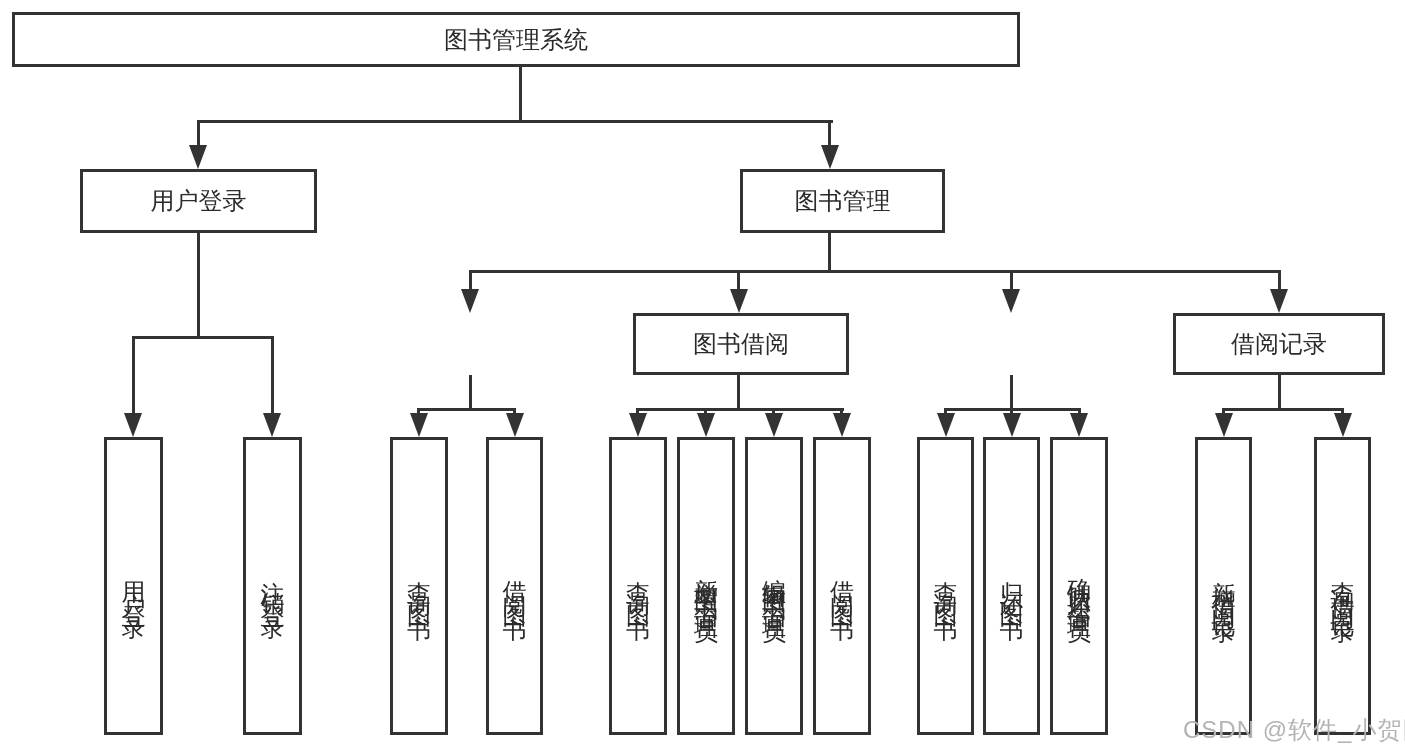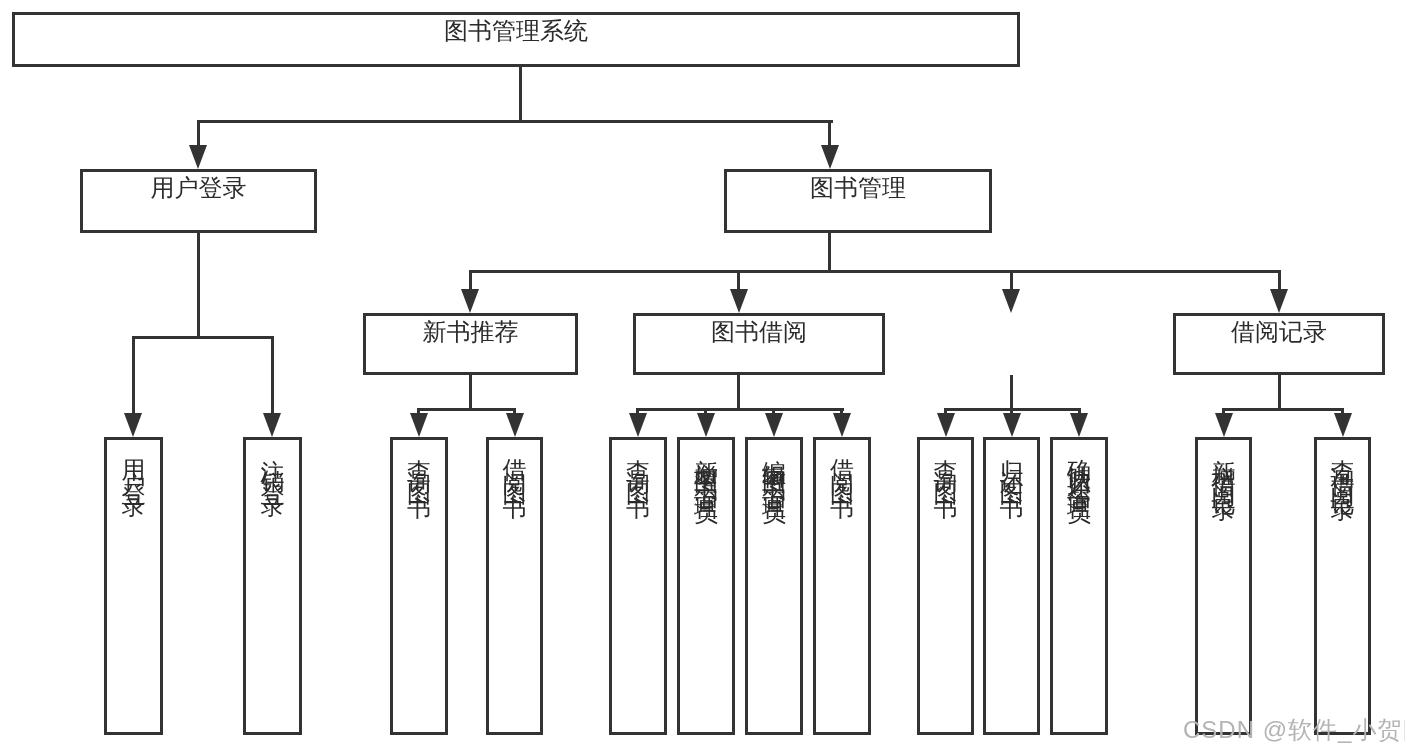--- a/index.html
+++ b/index.html
@@ -9,21 +9,21 @@
     background:#ffffff;
     font-family:"Liberation Sans","DejaVu Sans",sans-serif;
     overflow:hidden;
   }
   .box{
     position:absolute;
     box-sizing:border-box;
     background:#ffffff;
     border:3px solid #333333;
     display:flex;
-    align-items:flex-start;
+    align-items:center;
     justify-content:center;
     color:#2b2b2b;
     font-size:24px;
     z-index:2;
   }
   .vtext{
     writing-mode:vertical-rl;
     text-orientation:mixed;
     white-space:nowrap;
   }
@@ -59,21 +59,21 @@
   <div class="vline" style="left:519px;top:67px;height:53px;"></div>
   <div class="hline" style="left:197px;top:120px;width:636px;"></div>
   <div class="vline" style="left:197px;top:120px;height:27px;"></div>
   <div class="arrow" style="left:189px;top:145px;"></div>
   <div class="vline" style="left:828px;top:120px;height:27px;"></div>
   <div class="arrow" style="left:821px;top:145px;"></div>
 
   <div class="box" style="left:80px;top:169px;width:237px;height:64px;">
     <span>用户登录</span>
   </div>
-  <div class="box" style="left:724px;top:169px;width:268px;height:64px;">
+  <div class="box" style="left:740px;top:169px;width:205px;height:64px;">
     <span>图书管理</span>
   </div>
 
   <div class="vline" style="left:197px;top:233px;height:103px;"></div>
   <div class="hline" style="left:132px;top:336px;width:142px;"></div>
   <div class="vline" style="left:132px;top:336px;height:79px;"></div>
   <div class="arrow" style="left:124px;top:413px;"></div>
   <div class="vline" style="left:271px;top:336px;height:79px;"></div>
   <div class="arrow" style="left:263px;top:413px;"></div>
 
@@ -81,24 +81,21 @@
   <div class="hline" style="left:469px;top:270px;width:812px;"></div>
   <div class="vline" style="left:469px;top:270px;height:21px;"></div>
   <div class="arrow" style="left:461px;top:289px;"></div>
   <div class="vline" style="left:737px;top:270px;height:21px;"></div>
   <div class="arrow" style="left:730px;top:289px;"></div>
   <div class="vline" style="left:1010px;top:270px;height:21px;"></div>
   <div class="arrow" style="left:1002px;top:289px;"></div>
   <div class="vline" style="left:1278px;top:270px;height:21px;"></div>
   <div class="arrow" style="left:1270px;top:289px;"></div>
 
-  <div class="box" style="left:363px;top:313px;width:215px;height:62px;">
-    <span>新书推荐</span>
-  </div>
-  <div class="box" style="left:633px;top:313px;width:252px;height:62px;">
+  <div class="box" style="left:633px;top:313px;width:216px;height:62px;">
     <span>图书借阅</span>
   </div>
   <div class="box" style="left:1173px;top:313px;width:212px;height:62px;">
     <span>借阅记录</span>
   </div>
 
   <div class="vline" style="left:469px;top:375px;height:33px;"></div>
   <div class="hline" style="left:417px;top:408px;width:99px;"></div>
   <div class="vline" style="left:417px;top:408px;height:7px;"></div>
   <div class="arrow" style="left:410px;top:413px;"></div>

